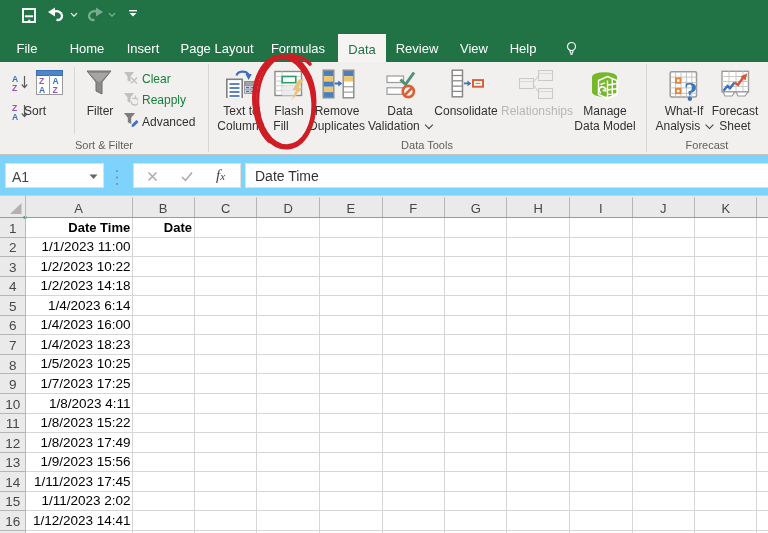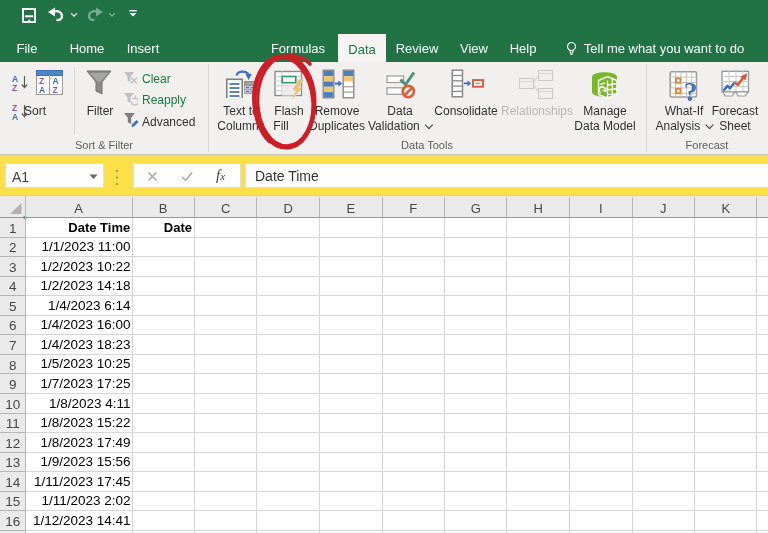--- a/index.html
+++ b/index.html
@@ -12,21 +12,21 @@
   .datatab{position:absolute;left:338px;top:1px;width:48px;height:28px;background:#f5f4f2;}
   .datatab span{position:absolute;left:50%;top:0;height:28px;line-height:31px;transform:translateX(-50%);color:#217346;font-size:13px;}
   .ribbon{left:0;top:62px;width:768px;height:93px;background:#f1f0ef;border-bottom:1px solid #c8c6c4;box-sizing:border-box;}
   .vsep{position:absolute;width:1px;background:#d8d6d4;}
   .glabel{position:absolute;font-size:11px;color:#605e5c;transform:translateX(-50%);white-space:nowrap;}
   .btxt{position:absolute;font-size:12px;color:#323130;transform:translateX(-50%);white-space:nowrap;}
   .btxt.dim{color:#b8b6b4;}
   .smtxt{position:absolute;font-size:12px;color:#323130;white-space:nowrap;}
   .smtxt.dim{color:#15803d;}
   .chev{display:inline-block;width:5px;height:5px;border-right:1.4px solid #3f3f3f;border-bottom:1.4px solid #3f3f3f;transform:rotate(45deg);margin-left:3px;margin-bottom:2px;}
-  .fbar{left:0;top:155px;width:768px;height:40px;background:#fde047;}
+  .fbar{left:0;top:155px;width:768px;height:40px;background:#7dd3fc;}
   .namebox{position:absolute;left:5px;top:8px;width:99px;height:25px;background:#fff;border:1px solid #e0dfde;box-sizing:border-box;}
   .fxbox{position:absolute;left:133px;top:8px;width:108px;height:25px;background:#fff;border:1px solid #e0dfde;box-sizing:border-box;}.fmbox{position:absolute;left:245px;top:8px;width:523px;height:25px;background:#fff;border:1px solid #e0dfde;border-right:none;box-sizing:border-box;}
   .gridwrap{left:0;top:195px;width:768px;height:338px;background:#fff;}
 </style>
 </head>
 <body>
 <div id="app">
   <div class="abs titlebar">
 
     <svg class="abs" style="left:22px;top:8px" width="14" height="16" viewBox="0 0 14 16">
@@ -54,33 +54,33 @@
     <svg class="abs" style="left:128px;top:9px" width="10" height="10" viewBox="0 0 10 10">
       <rect x="1" y="1" width="8" height="1.4" fill="#fff"></rect>
       <path d="M1.5 4 L5 7.5 L8.5 4 Z" fill="#fff"></path>
     </svg>
   </div>
 
   <div class="abs tabs">
     <span class="tab" style="left:27px">File</span>
     <span class="tab" style="left:87px">Home</span>
     <span class="tab" style="left:143px">Insert</span>
+    <span class="tab" style="left:217px">Page Layout</span>
     <span class="tab" style="left:298px">Formulas</span>
     <div class="datatab">
         <span>Data</span>
       </div>
     <span class="tab" style="left:417px">Review</span>
     <span class="tab" style="left:474px">View</span>
     <span class="tab" style="left:523px">Help</span>
     <svg class="abs" style="left:565px;top:8px" width="13" height="16" viewBox="0 0 13 16">
       <circle cx="6.5" cy="5.5" r="4" fill="none" stroke="#fff" stroke-width="1.2"></circle>
       <path d="M5 9.5 L8 9.5 L7.6 12 L5.4 12 Z" fill="none" stroke="#fff" stroke-width="1.1"></path>
       <line x1="5.4" y1="13.3" x2="7.6" y2="13.3" stroke="#fff" stroke-width="1.1"></line>
     </svg>
-    <span class="tab" style="left:664px">Tell me what you want to do</span>
   </div>
 
   <div class="abs ribbon">
     <div class="vsep" style="left:74px;top:5px;height:67px"></div>
     <div class="vsep" style="left:208px;top:2px;height:88px"></div>
     <div class="vsep" style="left:646px;top:2px;height:88px"></div>
 
     <span class="glabel" style="left:104px;top:77px">Sort &amp; Filter</span>
     <span class="glabel" style="left:427px;top:77px">Data Tools</span>
     <span class="glabel" style="left:707px;top:77px">Forecast</span>

